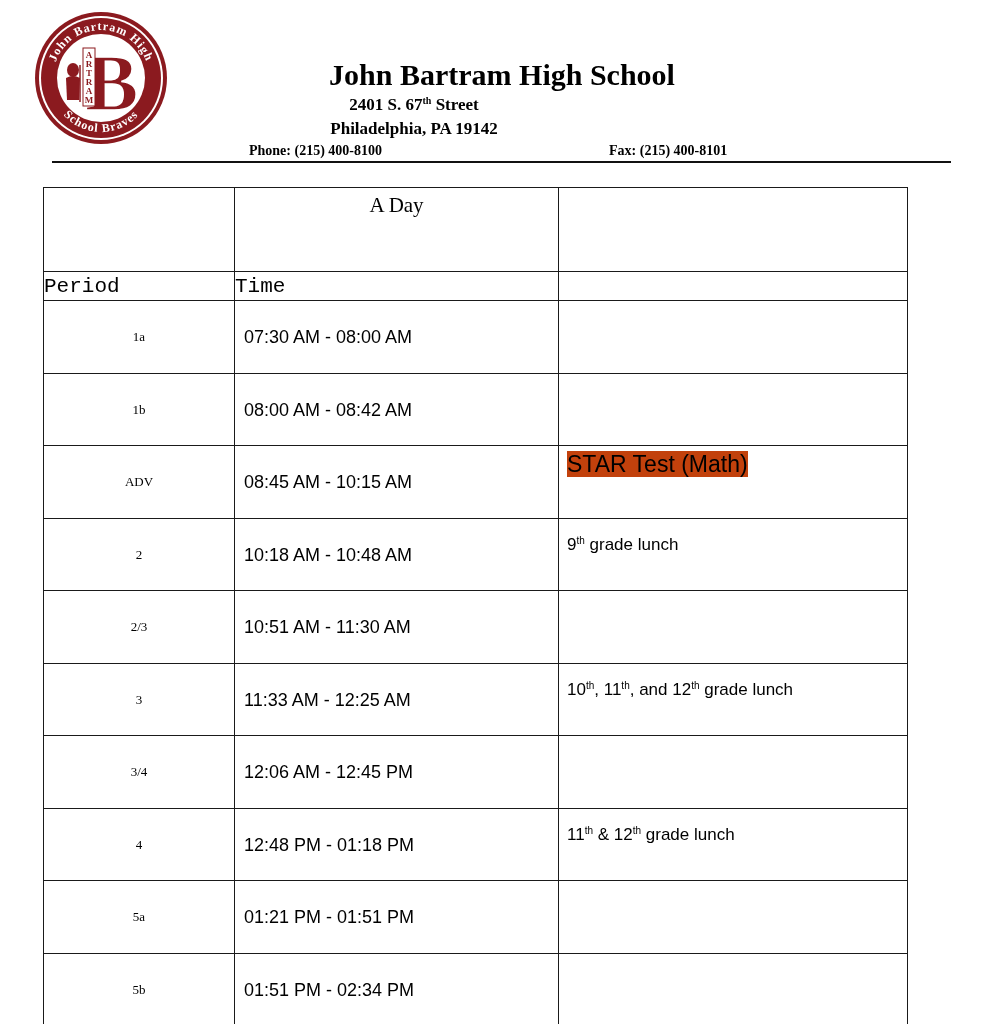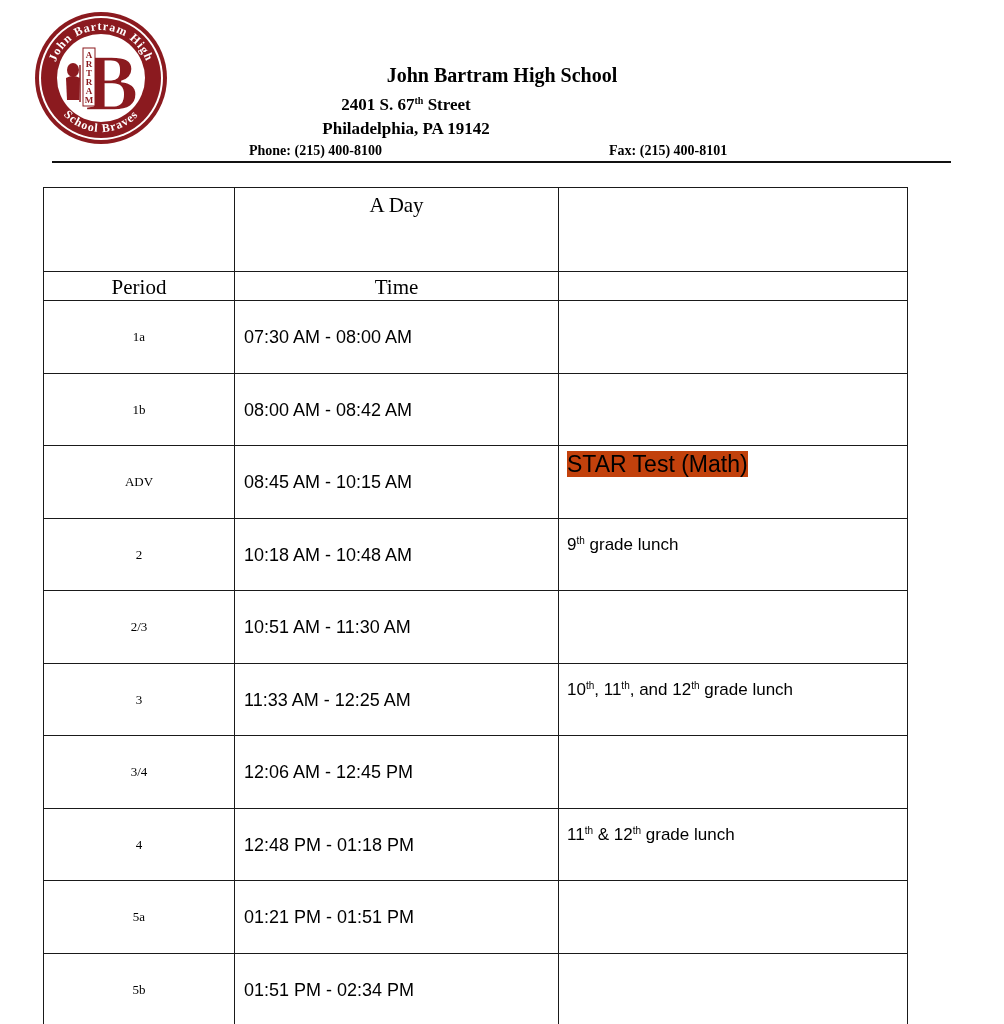--- a/index.html
+++ b/index.html
@@ -4,25 +4,25 @@
   <style>
     * { box-sizing: border-box; margin: 0; padding: 0; }
     html, body { width: 1004px; height: 1024px; background: #ffffff; overflow: hidden; }
     body { position: relative; font-family: "Liberation Serif", serif; color: #000; }
 
     .logo { position: absolute; left: 33px; top: 10px; width: 136px; height: 136px; }
 
     .letterhead { position: absolute; left: 0; top: 0; width: 1004px; }
     .school-name {
       position: absolute; left: 0; width: 1004px; top: 58px; text-align: center;
-      font-family: "Liberation Serif", serif; font-weight: bold; font-size: 20px; line-height: 34px;
+      font-family: "Liberation Serif", serif; font-weight: bold; font-size: 30px; line-height: 34px;
       padding-left: 0px; transform: translateX(0px);
     }
     .addr1, .addr2 {
-      position: absolute; left: 8px; width: 796px; text-align: center;
+      position: absolute; left: 16px; width: 796px; text-align: center;
       font-weight: bold; font-size: 17px; line-height: 20px;
     }
     .addr1 { top: 95px; }
     .addr2 { top: 119px; }
     .addr1 sup { font-size: 10px; vertical-align: 6px; line-height: 0; }
     .phone, .fax { position: absolute; top: 142px; font-weight: bold; font-size: 14px; line-height: 18px; }
     .phone { left: 249px; }
     .fax { left: 609px; }
     .rule { position: absolute; left: 52px; top: 161px; width: 899px; height: 2px; background: #111; }
 
@@ -35,21 +35,21 @@
 
     tr.title-row td { height: 84px; }
     tr.head-row td { height: 29px; }
     tr.data-row td { height: 72.5px; }
 
     .title-text {
       display: block; text-align: center; font-family: "Liberation Serif", serif;
       font-size: 21px; line-height: 24px; padding-top: 5px;
     }
     .head-text {
-      display: block; text-align: center; font-family: Liberation Serif, serif;
+      display: block; font-family: Liberation Mono, monospace;
       font-size: 21px; line-height: 24px; padding-top: 3px;
     }
     .period {
       display: block; text-align: center; font-family: Liberation Serif, serif;
       font-size: 13px; line-height: 22px; padding-top: 25px;
     }
     .time {
       display: block; font-family: "Liberation Sans", sans-serif;
       font-size: 18px; line-height: 22px; padding-top: 25px; padding-left: 9px;
     }

